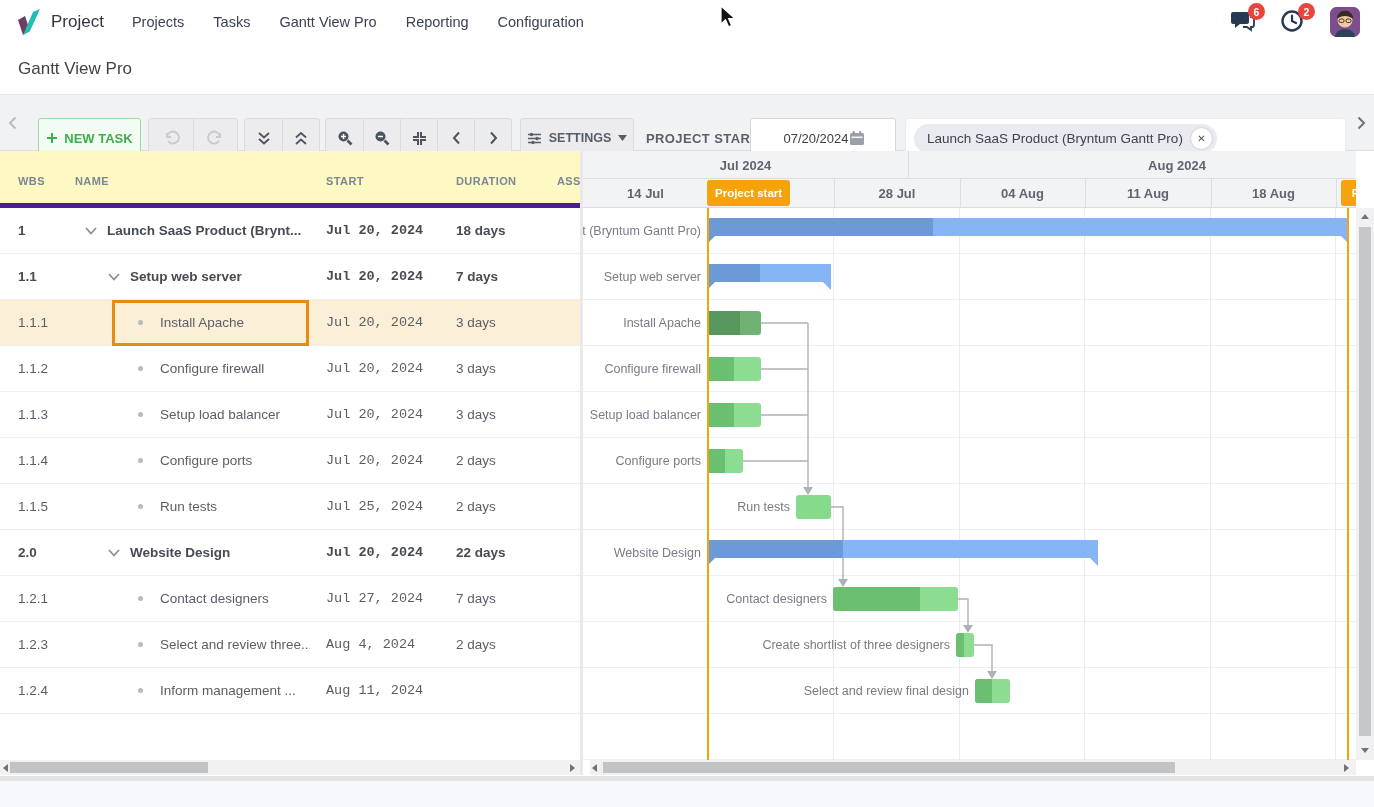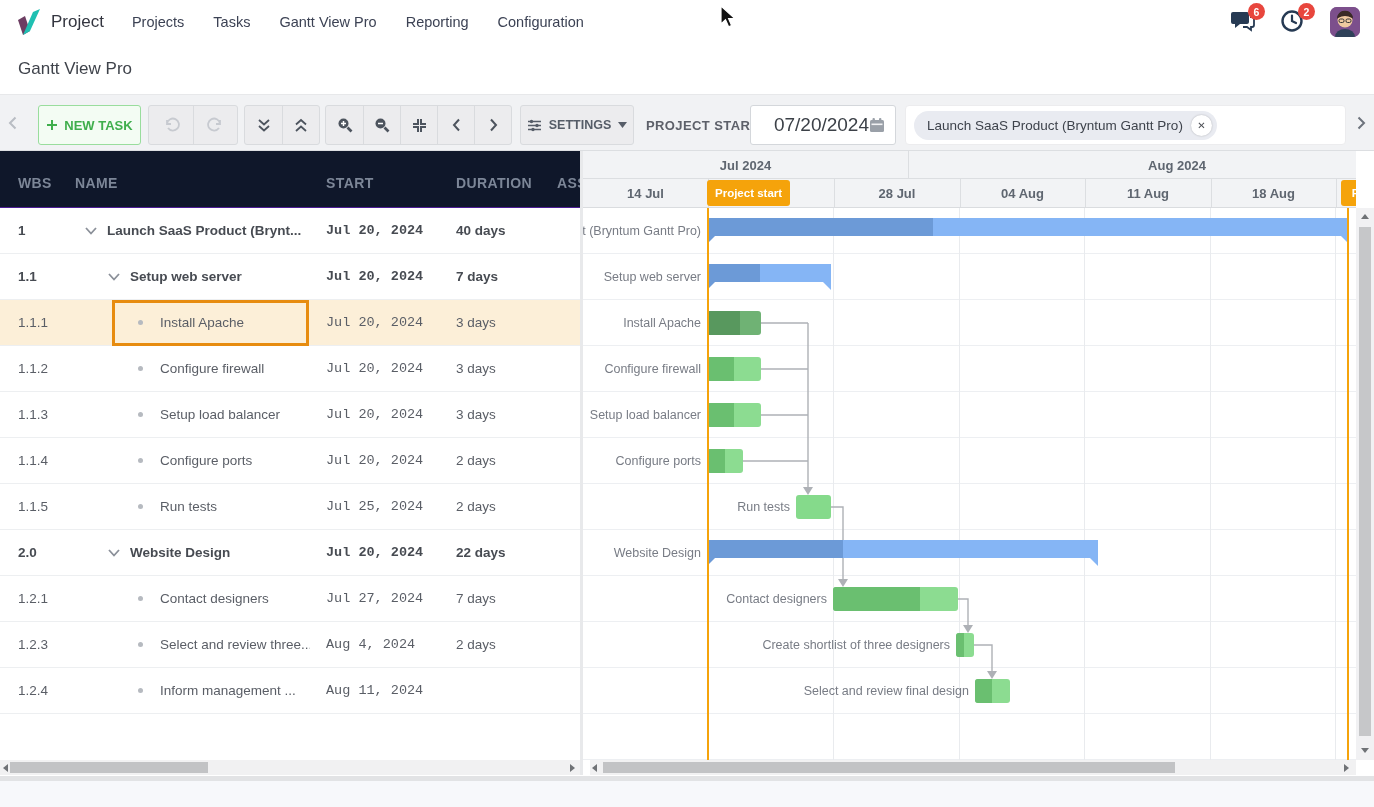--- a/index.html
+++ b/index.html
@@ -20,48 +20,48 @@
     justify-content:center; padding:0 4px; }
   .avatar { width:30px; height:30px; border-radius:7px; background:#7c4f8c; overflow:hidden; }
 
   
   .page-title { height:50px; display:flex; align-items:center; padding-left:18px;
     font-size:17px; color:#3f434b; background:#fff; }
 
   
   .toolbar { position:relative; height:57px; background:#f1f2f4; border-top:1px solid #e7e8ea;
     border-bottom:1px solid #dcdee1; }
-  .tb { position:absolute; top:10px; height:40px; display:flex; align-items:center; }
+  .tb { position:absolute; top:23px; height:40px; display:flex; align-items:center; }
   .btn-newtask { left:38px; width:103px; justify-content:center; background:#f3fcf3;
     border:1px solid #99dd9d; border-radius:3px; color:#3fae4c; font-size:13px; font-weight:bold; gap:6px; cursor:pointer;}
   .btn-group { border:1px solid #d9dbde; border-radius:3px; background:#ececee; overflow:hidden; }
   .gbtn { width:44px; height:38px; display:flex; align-items:center; justify-content:center; cursor:pointer; }
   .gbtn + .gbtn { border-left:1px solid #d9dbde; }
   .gbtn.narrow { width:37px; }
   .settings-btn { left:520px; width:114px; background:#ececee; border:1px solid #d9dbde; border-radius:3px;
     justify-content:center; gap:7px; color:#565d68; font-size:12.5px; font-weight:bold; cursor:pointer; }
   .ps-label { left:646px; font-size:13px; font-weight:bold; color:#5d6069; letter-spacing:.4px; }
   .date-field { left:750px; width:146px; background:#fff; border:1px solid #d4d7db; border-radius:3px;
-    padding:0 10px 0 12px; justify-content:flex-end; font-size:19px; color:#3c4148; cursor:text; }
+    padding:0 10px 0 12px; justify-content:center; font-size:13px; color:#3c4148; cursor:text; }
   .chip-field { left:905px; width:441px; background:#fff; border:1px solid #ececee; border-radius:4px;
     padding-left:8px; cursor:text; }
   .chip { height:29px; background:#e9ebf1; border-radius:15px; display:flex; align-items:center;
     padding:0 5px 0 13px; font-size:13.5px; color:#3e434c; gap:8px; }
   .chip-x { width:21px; height:21px; border-radius:50%; background:#fff; box-shadow:0 0 2px rgba(0,0,0,.25);
     display:flex; align-items:center; justify-content:center; font-size:10px; color:#4c4f55; cursor:pointer; }
   .tb-chev { top:8px; height:40px; display:flex; align-items:center; font-size:15px; }
 
   
   .main { position:relative; height:624px; }
   .splitter { position:absolute; left:580px; top:0; width:3px; height:624px; background:#e8e9eb; cursor:col-resize; }
 
   
   .grid { position:absolute; left:0; top:0; width:580px; height:609px; overflow:hidden; background:#fff; }
-  .ghead { height:57px; background:#0f172a; border-bottom:1px solid #4c1d95; position:relative;
-    font-size:14px; font-weight:bold; color:#7c8697; letter-spacing:.4px; }
+  .ghead { height:57px; background:#fef9c3; border-bottom:5px solid #4c1d95; position:relative;
+    font-size:11px; font-weight:bold; color:#7c8697; letter-spacing:.4px; }
   .ghead span { position:absolute; top:24px; }
   .grow { height:46px; display:flex; align-items:center; border-bottom:1px solid #edeff1;
     font-size:13.5px; color:#5a5e66; position:relative; cursor:pointer; }
   .grow.bold { font-weight:bold; color:#474b52; }
   .grow.selected { background:#fcefd8; }
   .sel-box { position:absolute; left:112px; top:0; width:197px; height:46px; border:3px solid #e78c10; }
   .c-wbs { width:75px; padding-left:18px; flex:none; }
   .c-name { width:235px; flex:none; display:flex; align-items:center; white-space:nowrap; overflow:hidden; }
   .c-start { width:140px; padding-left:16px; flex:none;font-family:Liberation Mono, monospace; }
   .c-dur { width:106px; padding-left:6px; flex:none; }
@@ -283,21 +283,21 @@
       <span class="c-name">
           <i class="ind1"></i>
         <span class="chev">
             <svg width="12" height="8" viewBox="0 0 12 8">
               <path d="M1 1 L6 6.5 L11 1" fill="none" stroke="#8b9099" stroke-width="1.8"></path>
             </svg>
           </span>
         <span>Launch SaaS Product (Brynt...</span>
         </span>
       <span class="c-start">Jul 20, 2024</span>
-      <span class="c-dur">40 days</span>
+      <span class="c-dur">18 days</span>
     </div>
     <div class="grow bold">
       <span class="c-wbs">1.1</span>
       <span class="c-name">
           <i class="ind2"></i>
         <span class="chev">
             <svg width="12" height="8" viewBox="0 0 12 8">
               <path d="M1 1 L6 6.5 L11 1" fill="none" stroke="#8b9099" stroke-width="1.8"></path>
             </svg>
           </span>

